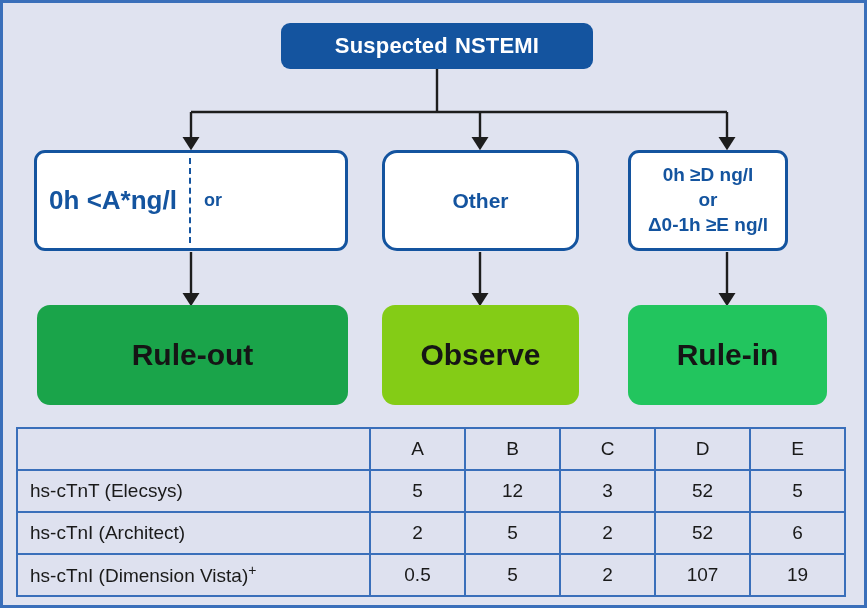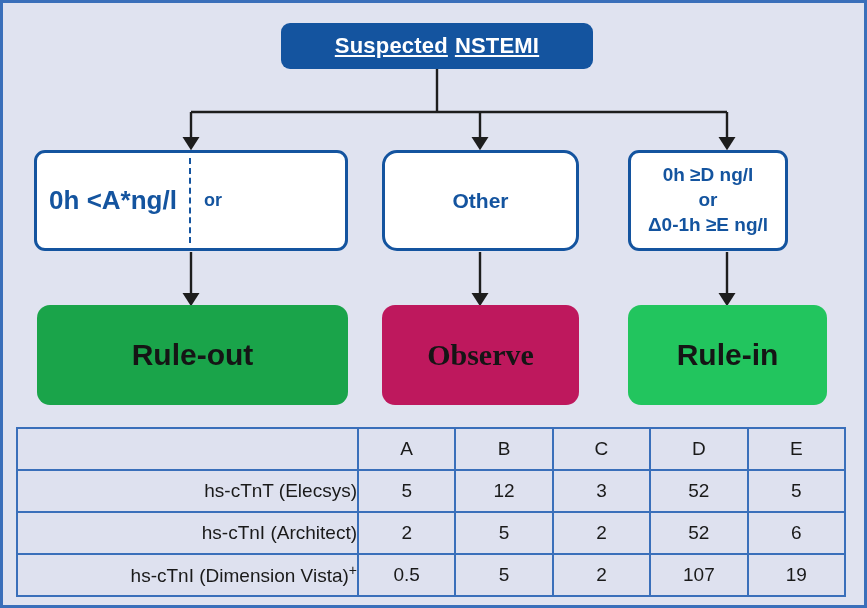--- a/index.html
+++ b/index.html
@@ -141,36 +141,36 @@
   }
   #legend-table td, #legend-table th {
     border: 2px solid #3a6fba;
     color: #1a1a1a;
     font-weight: normal;
     font-size: 19px;
     height: 40px;
     padding: 0;
   }
   #legend-table th.rowhead-blank, #legend-table td.rowhead {
-    text-align: right;
-    padding-left: 0;
+    text-align: left;
+    padding-left: 12px;
     width: 339px;
   }
   #legend-table th.colhead, #legend-table td.num {
     text-align: center;
   }
   #legend-table th.colhead { font-weight: normal; }
   sup.plus { font-size: 14px; vertical-align: super; }
 </style>
 </head>
 <body>
 
 <div id="figure" style="background: rgb(224, 227, 240); border-color: rgb(58, 111, 186);">
 
-  <div class="top-node" id="top-node" style="background: rgb(20, 84, 159); text-decoration: underline;">
+  <div class="top-node" id="top-node" style="background: rgb(20, 84, 159);">
     <span class="light">Suspected</span>
       <span class="heavy">NSTEMI</span>
   </div>
 
   <svg id="connectors" viewBox="0 0 867 608">
     <defs>
       <marker id="arrowhead" markerWidth="9" markerHeight="9" refX="2.6" refY="4.2" orient="auto" markerUnits="strokeWidth">
         <path d="M0,0.6 L0,7.8 L5.6,4.2 z" fill="#1d1d1d"></path>
       </marker>
     </defs>
@@ -204,21 +204,21 @@
     <div class="dbox-stack">
       <div>0h ≥D ng/l</div>
       <div>or</div>
       <div>Δ0-1h ≥E ng/l</div>
     </div>
   </div>
 
   <div class="obox" id="obox-ruleout" style="background: rgb(26, 164, 74);">
     <span>Rule-out</span>
   </div>
-  <div class="obox" id="obox-observe" style="background: #be185d; font-family: Liberation Serif, serif;">
+  <div class="obox" id="obox-observe" style="background: #84cc16;">
     <span>Observe</span>
   </div>
   <div class="obox" id="obox-rulein" style="background: #22c55e;">
     <span>Rule-in</span>
   </div>
 
   <table id="legend-table">
     <thead>
       <tr>
         <th class="rowhead-blank"></th>

